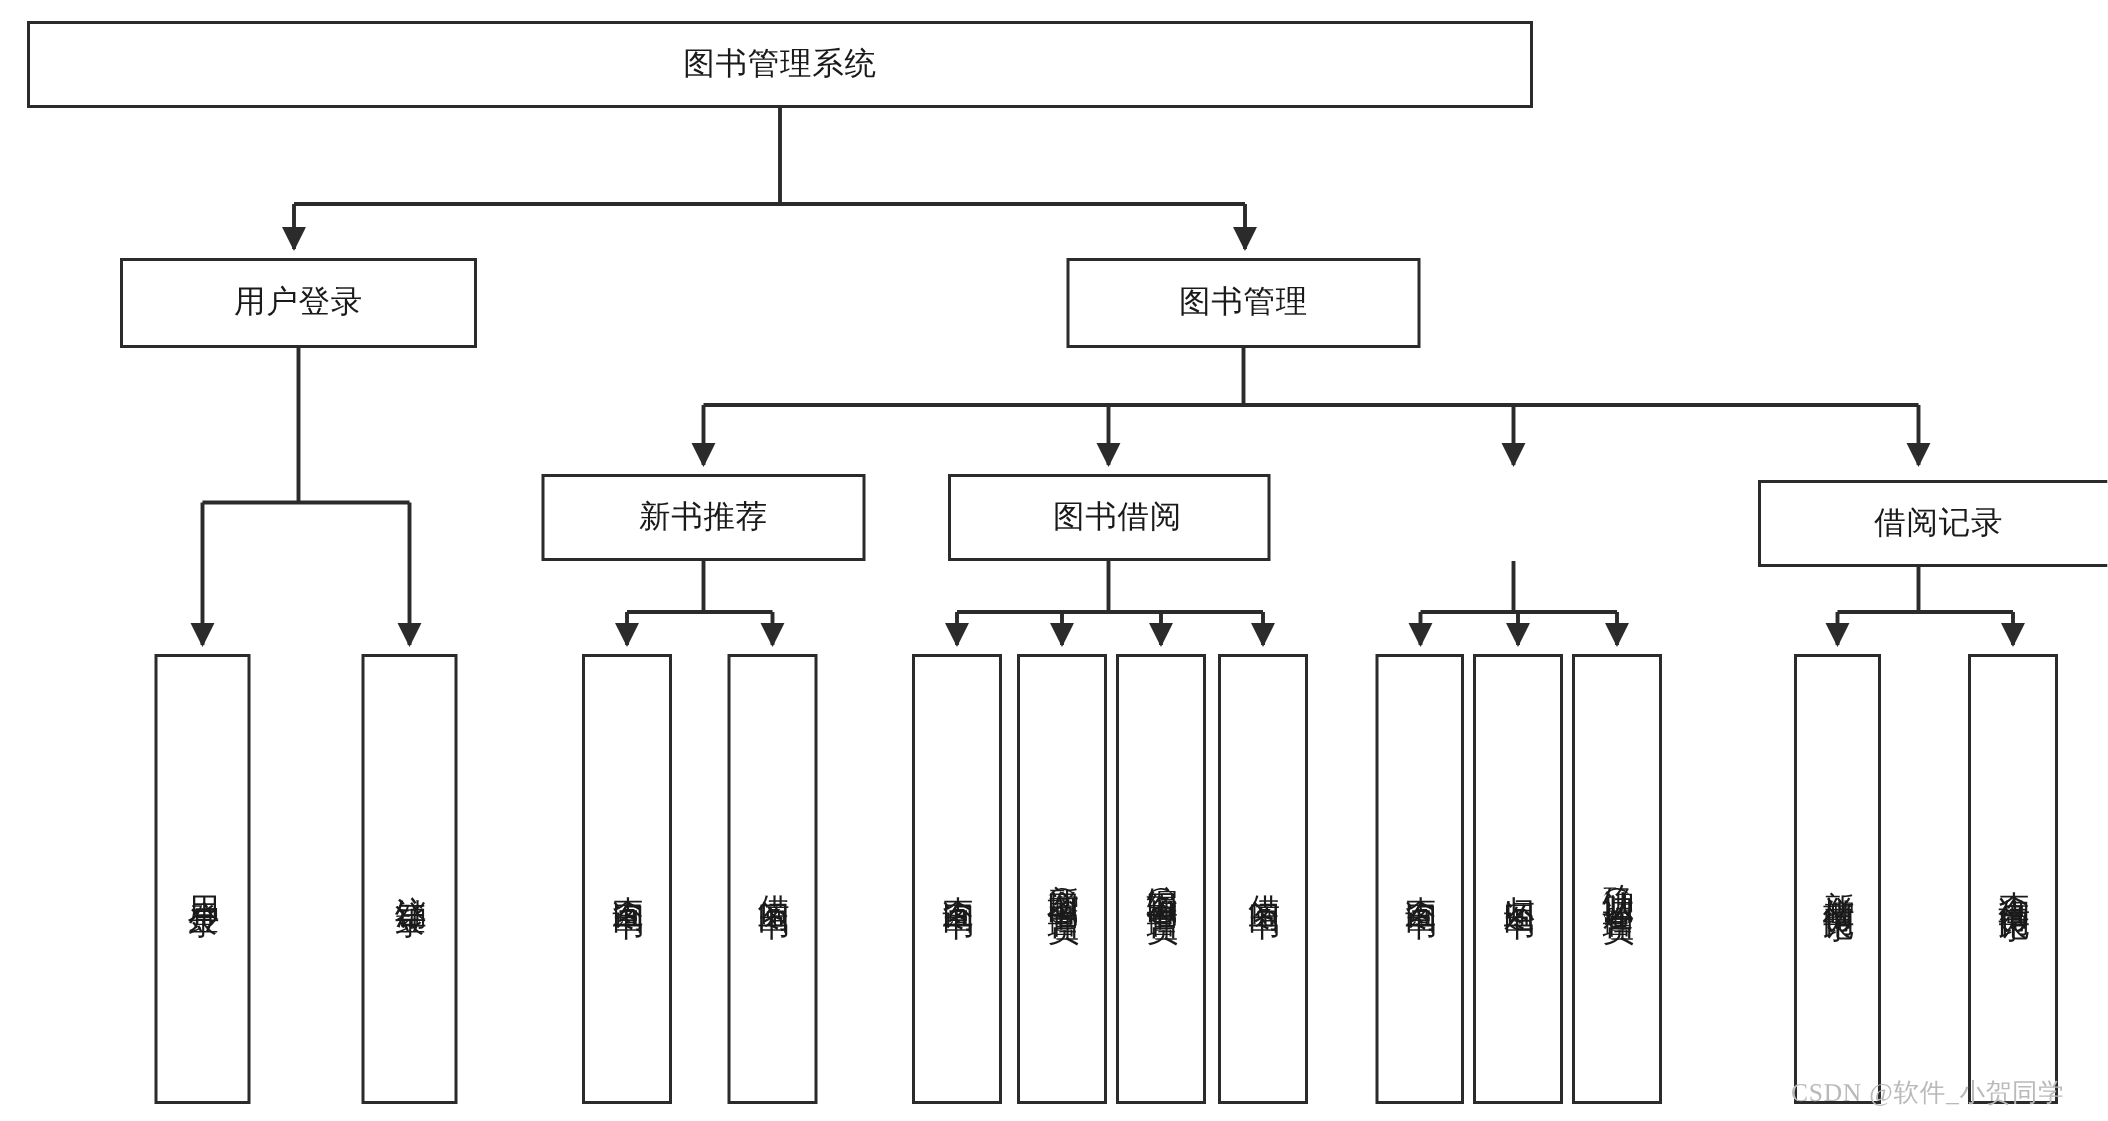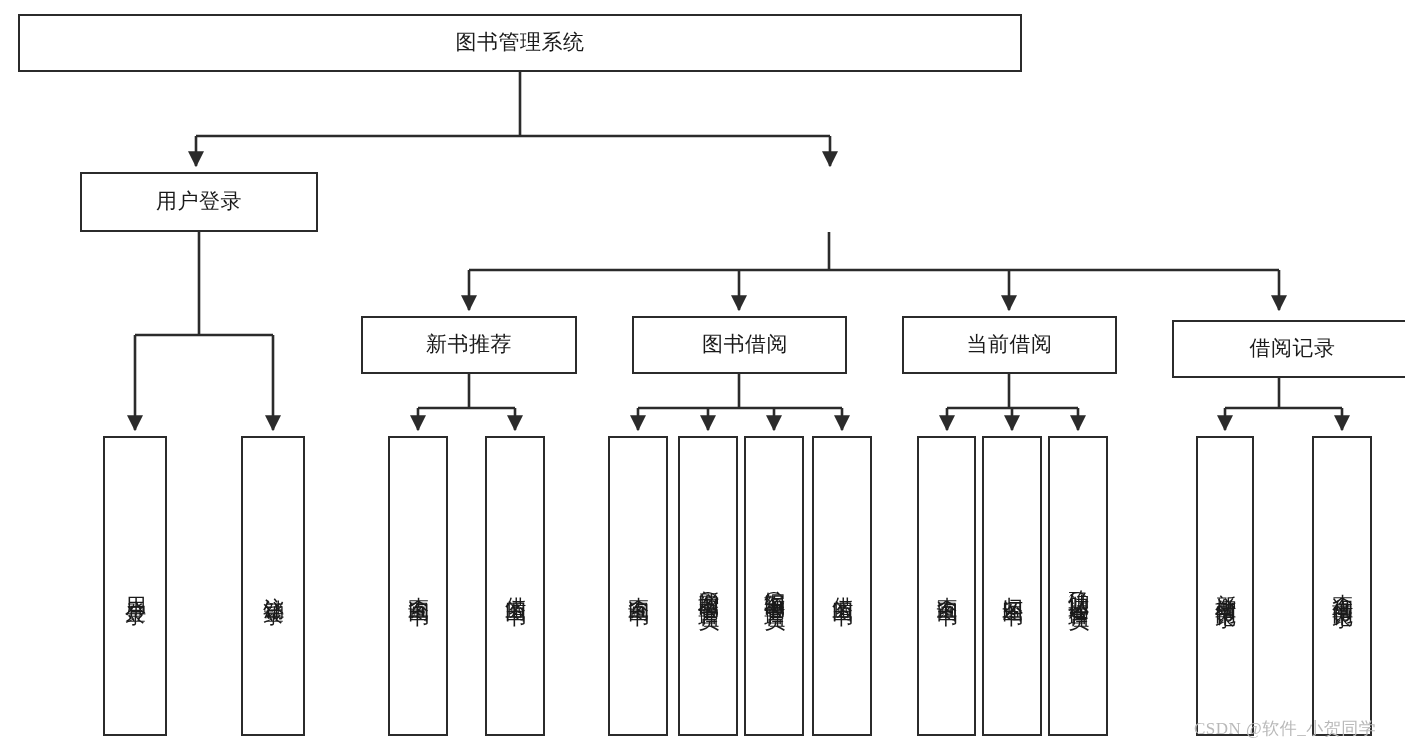--- a/index.html
+++ b/index.html
@@ -125,29 +125,29 @@
     </g>
   </svg>
 
   <div class="node h root" id="n-root" style="left: 18px; top: 14px; width: 1004px; height: 58px;">
     <span class="label">图书管理系统</span>
   </div>
 
   <div class="node h" id="n-l1-0" style="left: 80px; top: 172px; width: 238px; height: 60px;">
     <span class="label">用户登录</span>
   </div>
+  <div class="node h" id="n-l1-1" style="left: 711px; top: 172px; width: 236px; height: 60px;">
+    <span class="label">图书管理</span>
+  </div>
 
   <div class="node h" id="n-l2-0" style="left: 361px; top: 316px; width: 216px; height: 58px;">
     <span class="label">新书推荐</span>
   </div>
   <div class="node h" id="n-l2-1" style="left: 632px; top: 316px; width: 215px; height: 58px; padding-left: 11px;">
     <span class="label">图书借阅</span>
-  </div>
-  <div class="node h" id="n-l2-2" style="left: 902px; top: 316px; width: 215px; height: 58px;">
-    <span class="label">当前借阅</span>
   </div>
   <div class="node h" id="n-l2-3" style="left: 1172px; top: 320px; width: 241px; height: 58px;">
     <span class="label">借阅记录</span>
   </div>
 
   <div class="node v" id="n-lf-0" style="left: 103px; top: 436px; width: 64px; height: 300px;">
     <span class="label">用户登录</span>
   </div>
   <div class="node v" id="n-lf-1" style="left: 241px; top: 436px; width: 64px; height: 300px;">
     <span class="label">注销登录</span>

